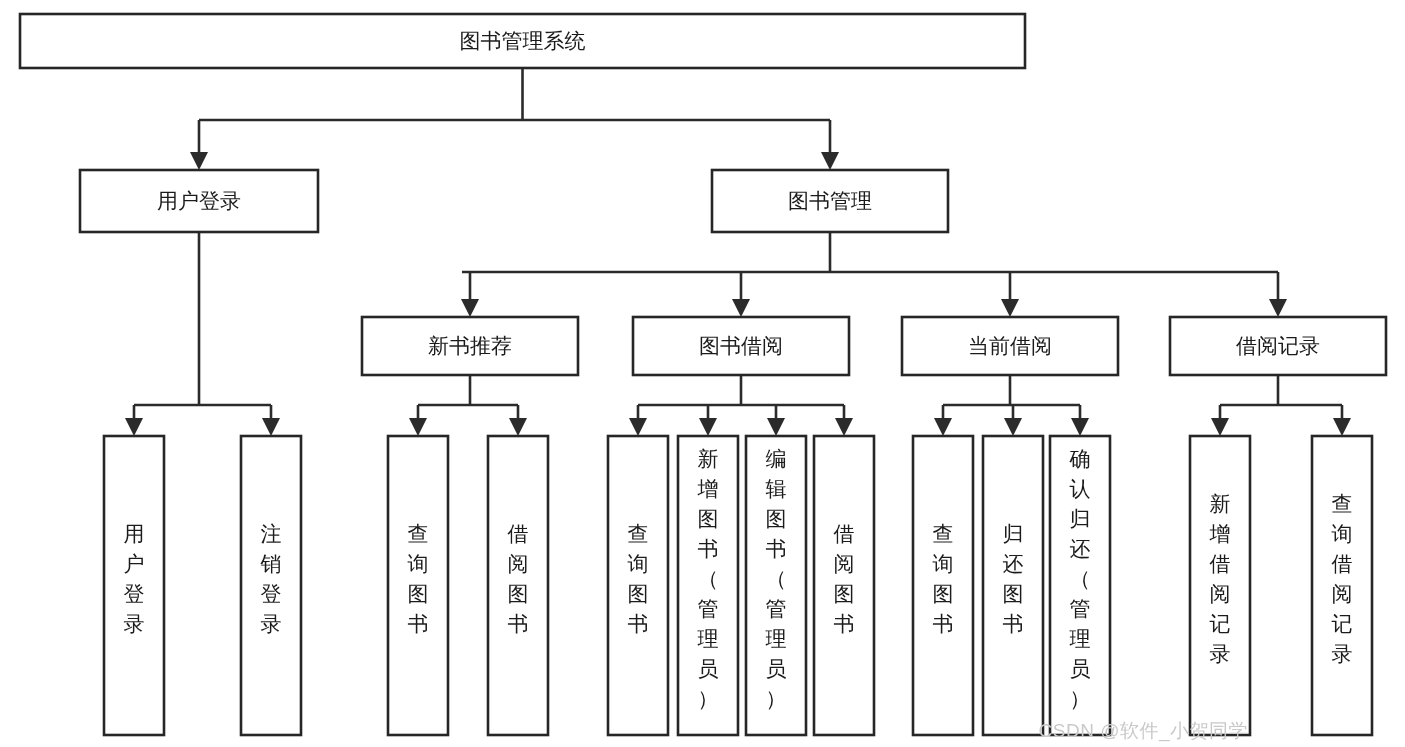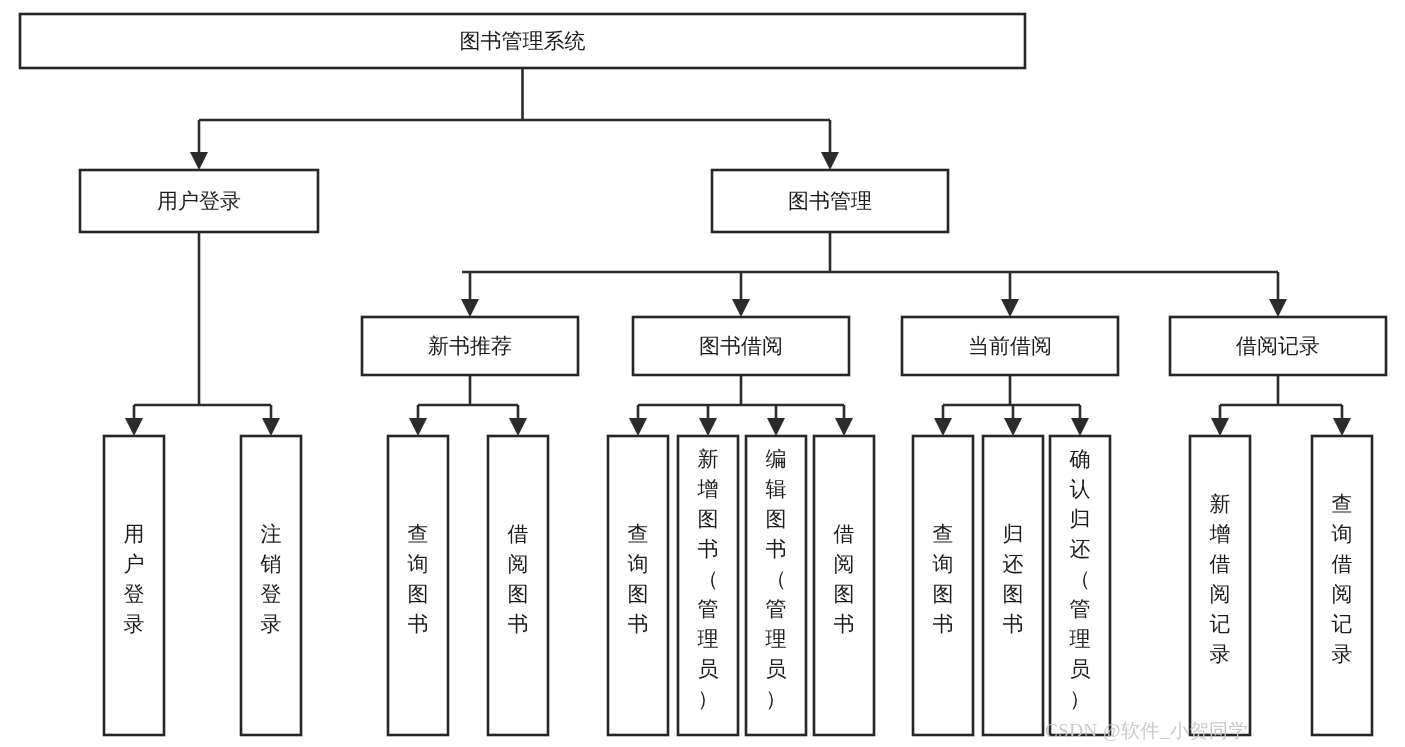--- a/index.html
+++ b/index.html
@@ -55,21 +55,21 @@
   .node-label-vertical {
     fill: #1b1b1b;
     font-family: "DejaVu Sans", "Liberation Sans", sans-serif;
     font-size: 21px;
     text-anchor: middle;
   }
   .watermark-text {
     position: absolute;
     right: 10px;
     bottom: 3px;
-    font-family: Liberation Serif, serif;
+    font-family: Liberation Sans, sans-serif;
     font-size: 19px;
     color: #c9c9c9;
     white-space: nowrap;
     letter-spacing: 0.5px;
   }
 </style>
 </head>
 <body>
 
 <div id="diagram-root">

